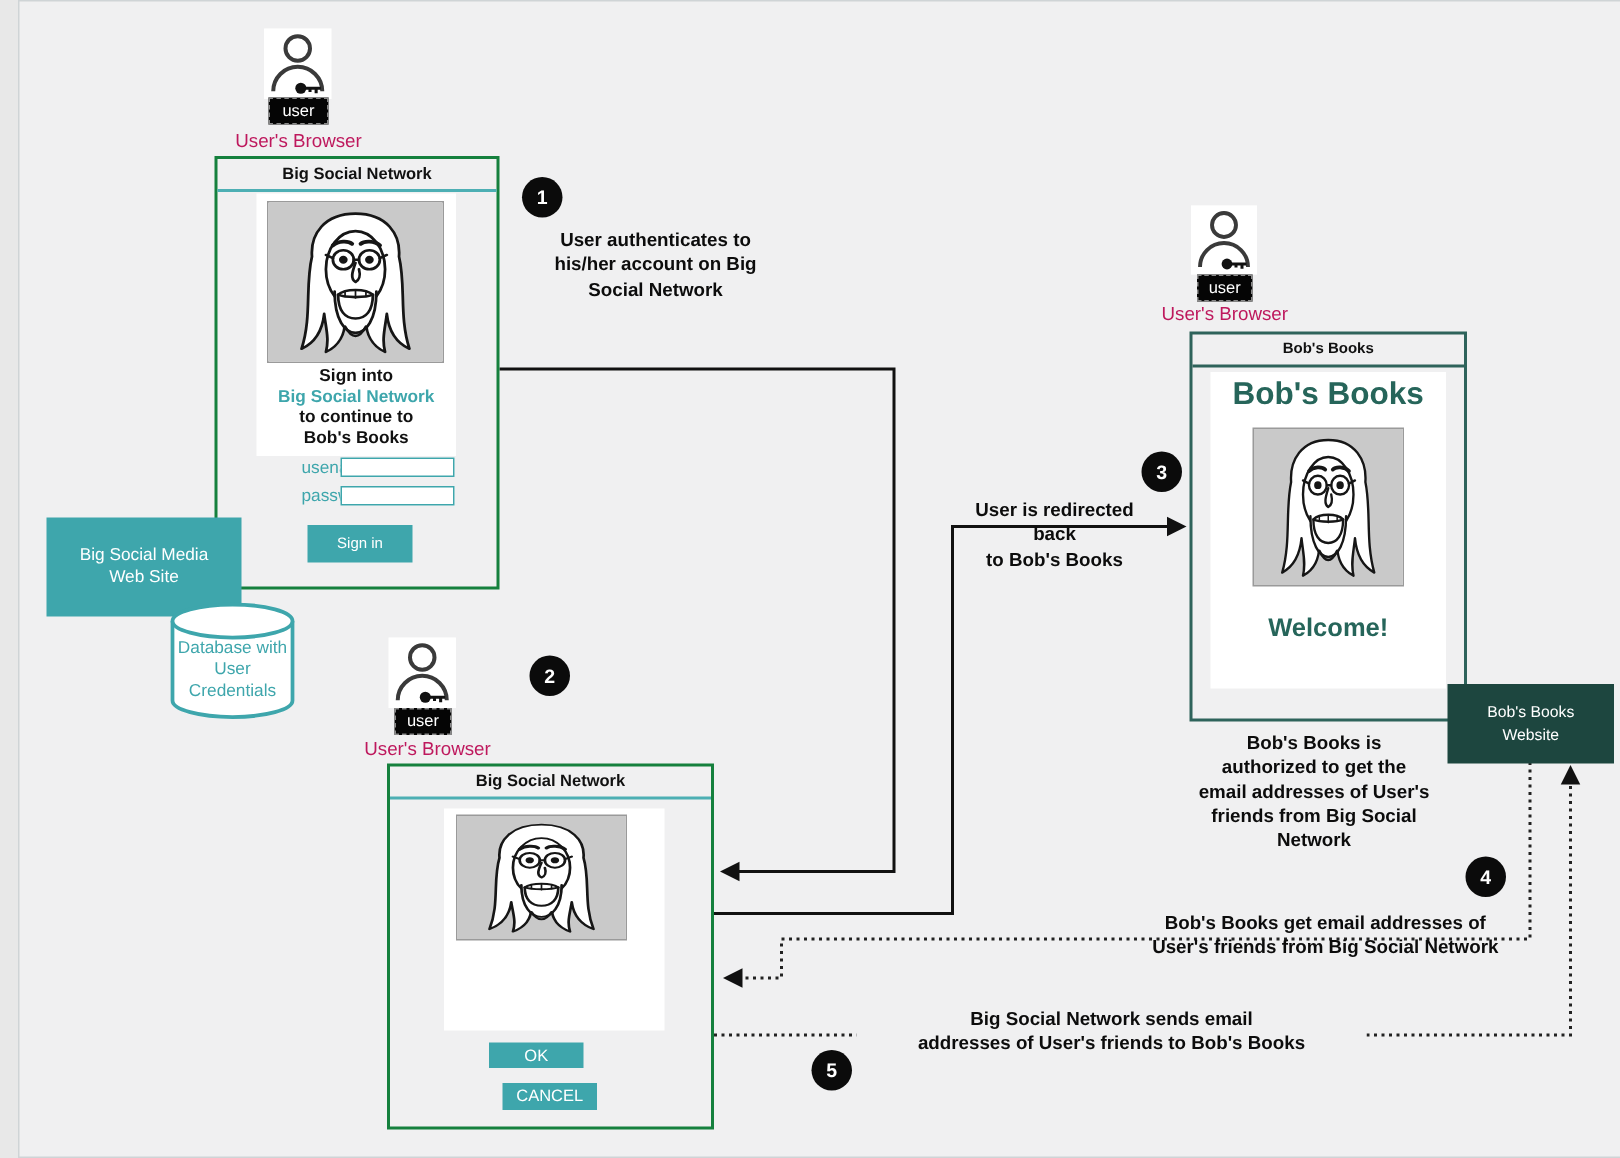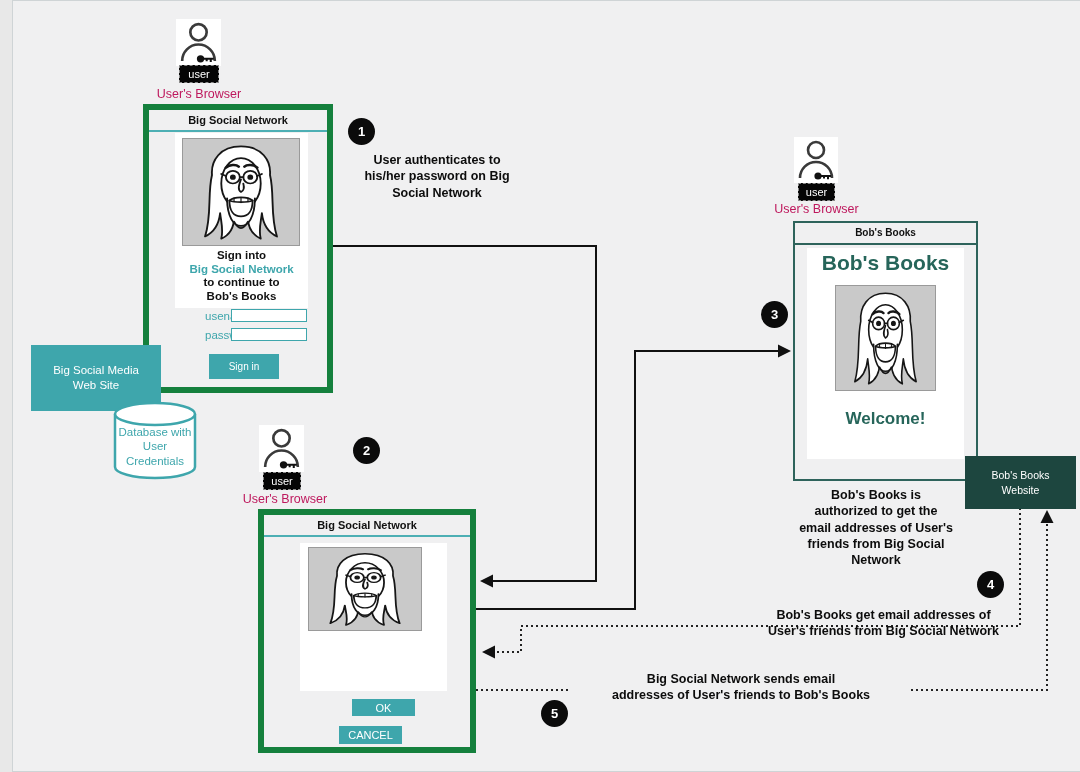--- a/index.html
+++ b/index.html
@@ -5,21 +5,21 @@
   html,body{margin:0;padding:0;}
   body{background:#e8e8e8;font-family:"Liberation Sans", sans-serif;}
   .canvas{position:relative;width:1080px;height:772px;background:#f0f0f1;overflow:hidden;
           border:1px solid #cfd4d6;box-sizing:border-box;margin-left:12px;}
   .pre{white-space:pre-line;}
 
   
   .arrows{position:absolute;left:0;top:0;z-index:1;}
 
   
-  .win{position:absolute;z-index:2;box-sizing:border-box;border:6px solid #15803d;background:transparent;}
+  .win{position:absolute;z-index:2;box-sizing:border-box;border:2px solid #15803d;background:transparent;}
   .win-title{height:20px;line-height:20px;border-bottom:2px solid #4DAFB4;font-weight:700;
              font-size:11px;text-align:center;color:#111;}
   .win-dark{border:2px solid #2E635B;}
   .win-dark .win-title{border-bottom:2px solid #2E635B;font-size:10px;}
 
   .panel{position:absolute;background:#fff;}
   .img-frame{position:absolute;border:1px solid #9a9a9a;box-sizing:border-box;}
   .img-frame svg{display:block;width:100%;height:100%;}
 
   
@@ -128,21 +128,21 @@
     </div>
     <div class="field-label" style="left:28px;top:200px;">usename</div>
     <input class="field-input" style="left: 82px; top: 199px; width: 76px; height: 13px;" type="text" value="">
     <div class="field-label" style="left:28px;top:219px;">password</div>
     <input class="field-input" style="left: 82px; top: 218px; width: 76px; height: 13px;" type="text" value="">
     <button class="btn-teal" style="left:60px;top:244px;width:70px;height:25px;font-size:10px;">Sign in</button>
   </div>
 
   <div class="step-circle" style="left:335px;top:117px;">1</div>
   <div class="step-text pre" style="left:338px;top:151px;width:172px;">User authenticates to
-his/her password on Big
+his/her account on Big
 Social Network</div>
 
   <div class="teal-box pre" style="left:18px;top:344px;width:130px;height:66px;">Big Social Media
 Web Site</div>
   <div class="cylinder" style="left:100px;top:400px;width:84px;height:79px;">
     <svg viewBox="0 0 84 79" width="84" height="79">
       <path d="M2 13 L2 66 A40 11 0 0 0 82 66 L82 13" fill="#fff" stroke="#3EA6AC" stroke-width="2.5"></path>
       <ellipse cx="42" cy="13" rx="40" ry="11" fill="#fff" stroke="#3EA6AC" stroke-width="2.5"></ellipse>
     </svg>
     <div class="cyl-text pre">Database with
@@ -161,21 +161,21 @@
   <div class="browser-label" style="left:222px;top:491px;width:100px;">User's Browser</div>
 
   <div class="win" style="left:245px;top:508px;width:218px;height:244px;">
     <div class="win-title">Big Social Network</div>
     <div class="panel" style="left:36px;top:28px;width:147px;height:148px;"></div>
     <div class="img-frame" style="left:44px;top:32px;width:114px;height:84px;">
       <svg viewBox="0 0 100 100" preserveAspectRatio="none">
           <use href="#caricature"></use>
         </svg>
     </div>
-    <button class="btn-teal" style="left:88px;top:184px;width:63px;height:17px;font-size:11px;">OK</button>
+    <button class="btn-teal" style="left:66px;top:184px;width:63px;height:17px;font-size:11px;">OK</button>
     <button class="btn-teal" style="left:75px;top:211px;width:63px;height:18px;font-size:11px;">CANCEL</button>
   </div>
 
   <div class="user-icon" style="left:781px;top:136px;width:44px;height:46px;">
     <svg viewBox="0 0 44 46" width="44" height="46">
         <use href="#person-key"></use>
       </svg>
   </div>
   <div class="user-badge" style="left:785px;top:182px;width:37px;height:18px;">user</div>
   <div class="browser-label" style="left:756px;top:201px;width:95px;">User's Browser</div>
@@ -186,20 +186,23 @@
     <div class="bobs-heading" style="left:12px;top:28px;width:157px;">Bob's Books</div>
     <div class="img-frame" style="left:40px;top:62px;width:101px;height:106px;">
       <svg viewBox="0 0 100 100" preserveAspectRatio="none">
           <use href="#caricature"></use>
         </svg>
     </div>
     <div class="welcome-text" style="left:12px;top:186px;width:157px;">Welcome!</div>
   </div>
 
   <div class="step-circle" style="left:748px;top:300px;">3</div>
+  <div class="step-text pre" style="left:620px;top:331px;width:140px;">User is redirected
+back
+to Bob's Books</div>
 
   <div class="dark-box pre" style="left:952px;top:455px;width:111px;height:53px;">Bob's Books
 Website</div>
 
   <div class="step-text pre" style="left:768px;top:486px;width:190px;">Bob's Books is
 authorized to get the
 email addresses of User's
 friends from Big Social
 Network</div>
 

